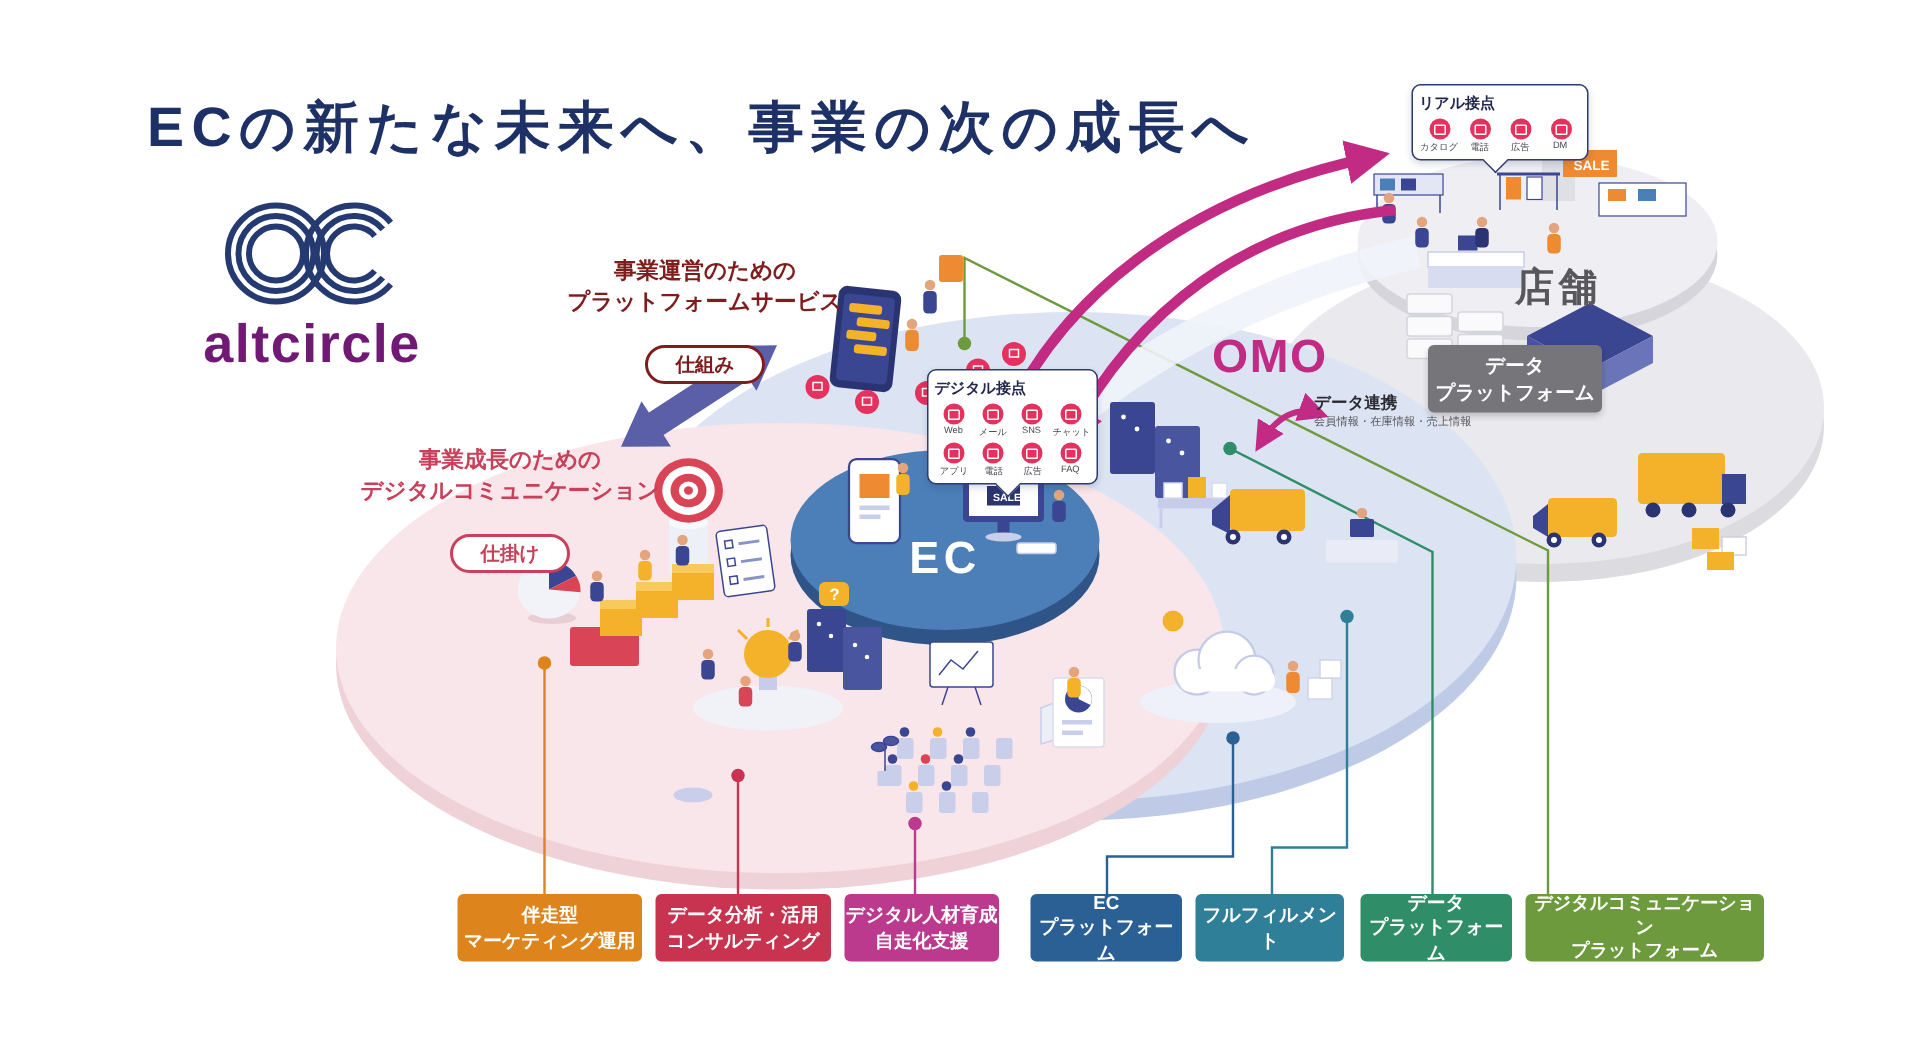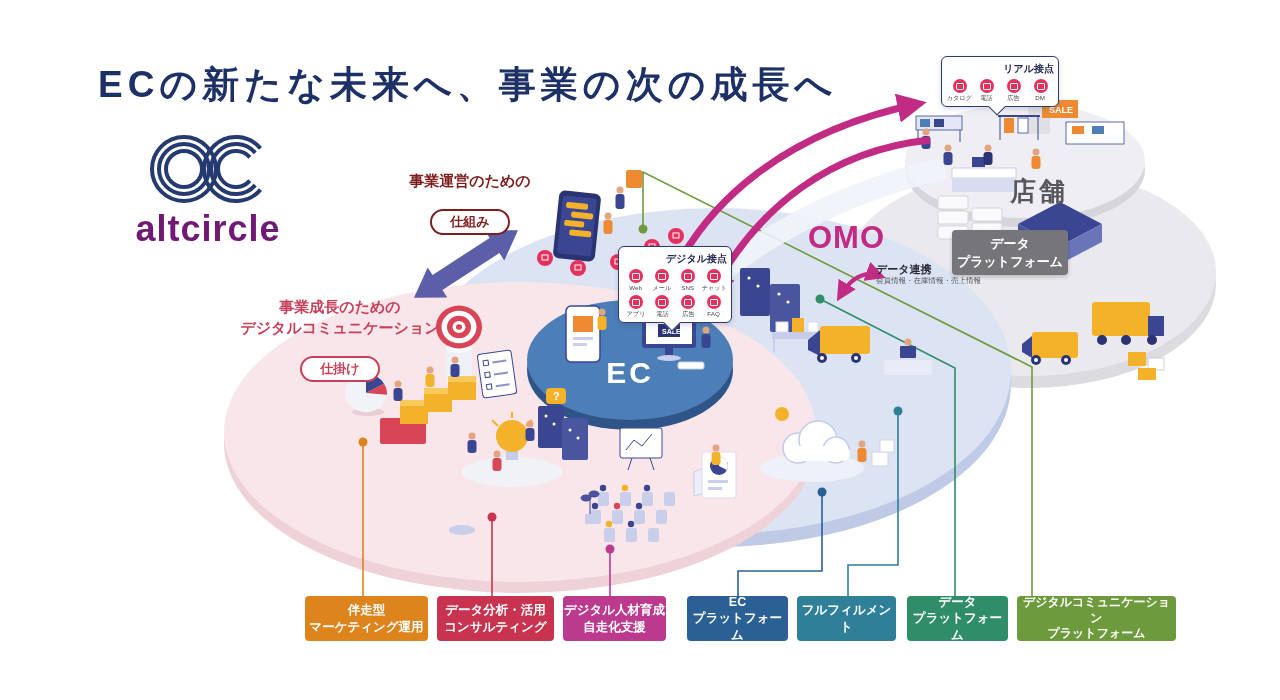--- a/index.html
+++ b/index.html
@@ -22,21 +22,21 @@
   .omo-label{left:808px;top:220px;font-size:31px;font-weight:800;letter-spacing:1px;
              color:var(--magenta,#C12B83);z-index:2}
   .store-label{left:1010px;top:174px;font-size:26px;font-weight:800;letter-spacing:3px;
                color:#58585C;z-index:2}
   .linkage{left:876px;top:262px;z-index:2;line-height:1.3}
   .linkage .t{font-size:11px;font-weight:bold;color:#2B2B33}
   .linkage .s{font-size:7.5px;color:#55555C}
   
   .card{background:#fff;border:1.5px solid #2E3B6E;border-radius:6px;z-index:3;
         box-shadow:0 2px 5px rgba(40,50,90,.18);padding:5px 4px 3px}
-  .card .ttl{text-align:right;font-size:10px;font-weight:bold;color:#23284F;margin-bottom:3px}
+  .card .ttl{text-align:left;font-size:10px;font-weight:bold;color:#23284F;margin-bottom:3px}
   .tp-row{display:flex;justify-content:space-around}
   .tp{display:flex;flex-direction:column;align-items:center;width:23px}
   .tp-ic{width:14px;height:14px;border-radius:50%;background:var(--icon-red,#E5315D);
          display:grid;place-items:center}
   .tp-ic::before{content:"";width:6px;height:5px;border:1.2px solid #fff;border-radius:1px;display:block}
   .tp-lb{font-size:6.5px;color:#46464E;margin-top:1px;white-space:nowrap;transform:scale(.95)}
   .card-digital{left:618px;top:246px;width:104px}
   .card-real{left:941px;top:56px;width:108px}
   .tail{position:absolute;bottom:-7px;left:42%;width:11px;height:11px;background:#fff;
         border-right:1.5px solid #2E3B6E;border-bottom:1.5px solid #2E3B6E;transform:rotate(45deg)}
@@ -430,20 +430,21 @@
     <circle cx="46" cy="39" r="18" stroke-width="4"></circle>
     <path d="M122.5,18.4 A32,32 0 1 0 122.5,59.6" stroke-width="4"></path>
     <path d="M117.2,22.9 A25,25 0 1 0 117.2,55.1" stroke-width="4"></path>
     <path d="M111.8,27.4 A18,18 0 1 0 111.8,50.6" stroke-width="4"></path>
   </g>
 </svg>
 <div class="abs wordmark">altcircle</div>
 
 <div class="abs svc svc-platform">
   <span class="l">事業運営のための</span>
+  <span class="l">プラットフォームサービス</span>
   <span class="pill">仕組み</span>
 </div>
 
 <div class="abs svc svc-professional">
   <span class="l">事業成長のための</span>
   <span class="l">デジタルコミュニケーション</span>
   <span class="pill">仕掛け</span>
 </div>
 
 <div class="abs ec-label">EC</div>

